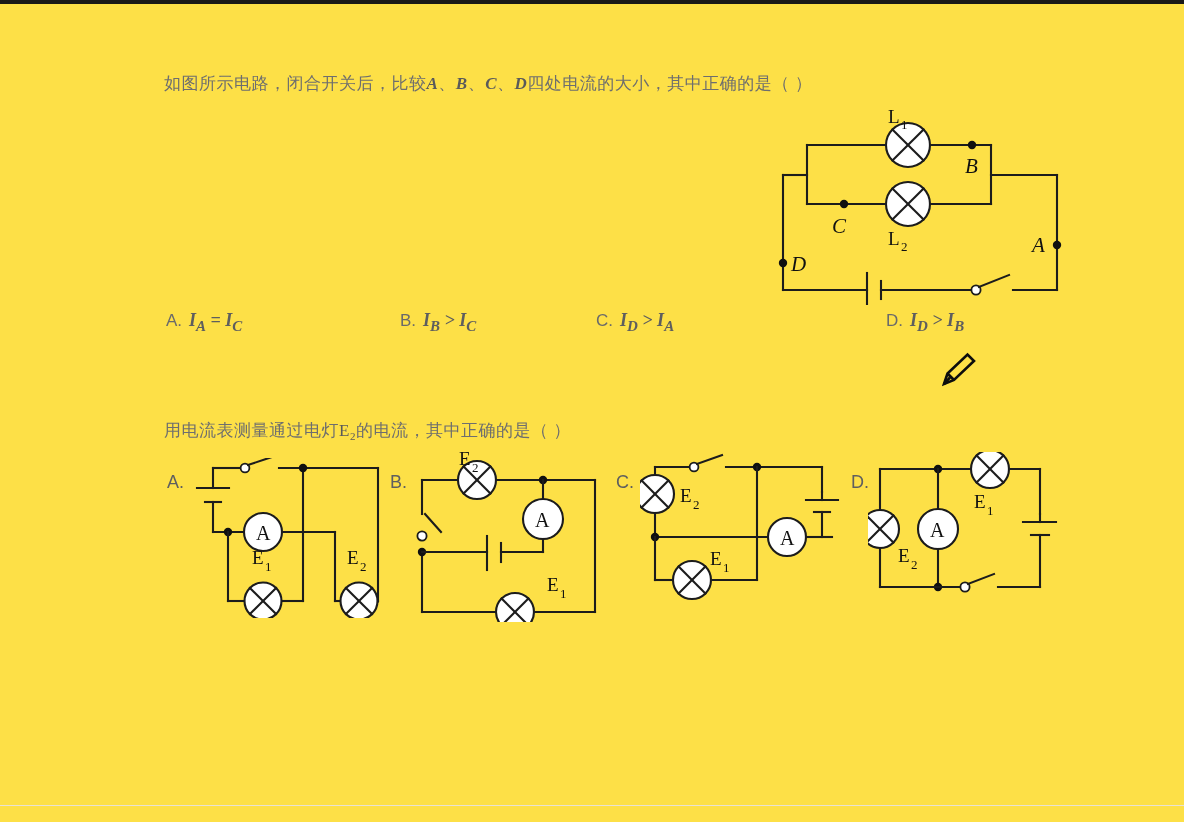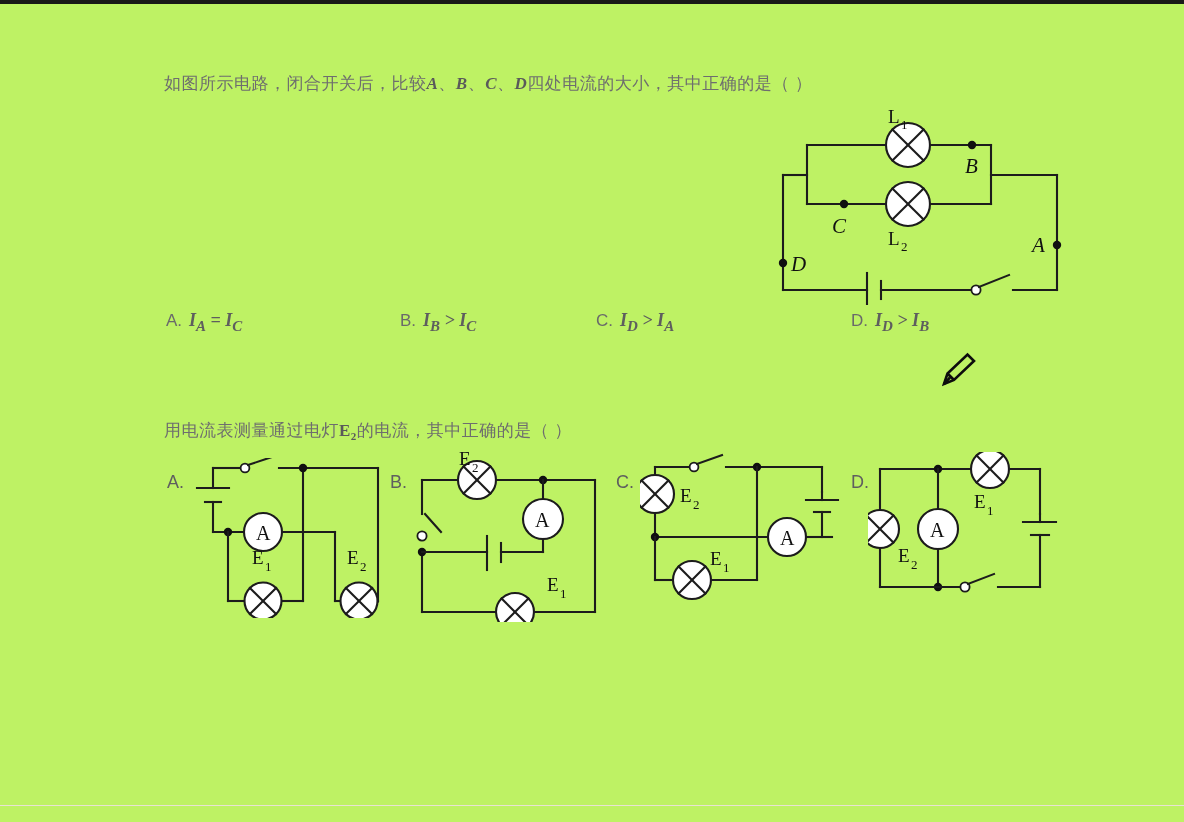--- a/index.html
+++ b/index.html
@@ -11,21 +11,21 @@
   body {
     width: 1184px;
     height: 822px;
     position: relative;
     overflow: hidden;
     font-family: "Liberation Sans", "DejaVu Sans", sans-serif;
   }
   .page {
     position: absolute;
     inset: 0;
-    background: #bef264;
+    background: #fde047;
   }
   .top-strip {
     position: absolute;
     left: 0; top: 0;
     width: 1184px;
     height: 4px;
     background: #1a1a18;
   }
   .bottom-rule {
     position: absolute;
@@ -42,21 +42,21 @@
     white-space: nowrap;
     font-family: "Liberation Sans", "DejaVu Sans", sans-serif;
   }
   .q-text i, .q-text em {
     font-style: italic;
     font-weight: bold;
     font-family: "Liberation Serif", "DejaVu Serif", serif;
     color: #5a5a5a;
   }
   .q-text b {
-    font-weight: bold;
+    font-weight: normal;
     font-family: "Liberation Serif", "DejaVu Serif", serif;
     color: #5a5a5a;
     text-align: center;
   }
   .q1-text { left: 164px; top: 72px; }
   .q2-text { left: 164px; top: 419px; }
 
   .opt-row {
     position: absolute;
     left: 0; top: 310px;
@@ -77,21 +77,21 @@
     font-family: "Liberation Serif", "DejaVu Serif", serif;
     font-style: italic;
     font-weight: bold;
     font-size: 18px;
     margin-left: 7px;
     color: #5e5e5e;
   }
   .opt.o-a { left: 166px; }
   .opt.o-b { left: 400px; }
   .opt.o-c { left: 596px; }
-  .opt.o-d { left: 851px; }
+  .opt.o-d { left: 886px; }
 
   svg { display: block; }
   .cir { position: absolute; }
   .cir line, .cir path, .cir circle, .cir polyline {
     stroke: #1c1c1c;
     fill: none;
     stroke-width: 2.1;
     stroke-linecap: square;
   }
   .cir circle.node {

